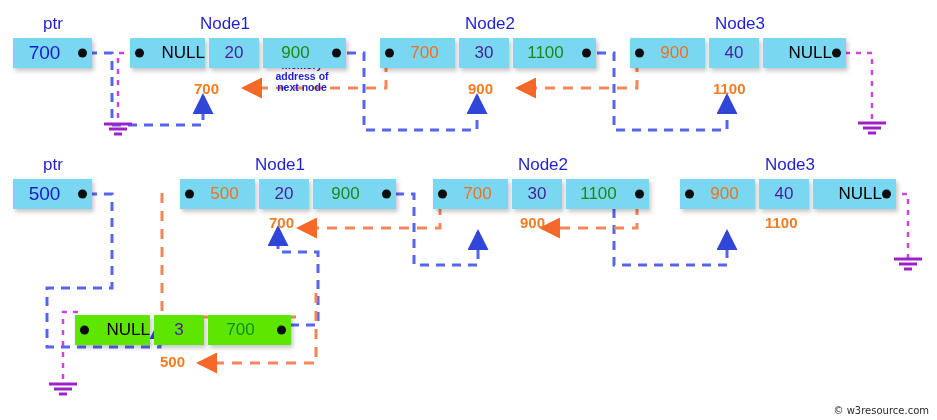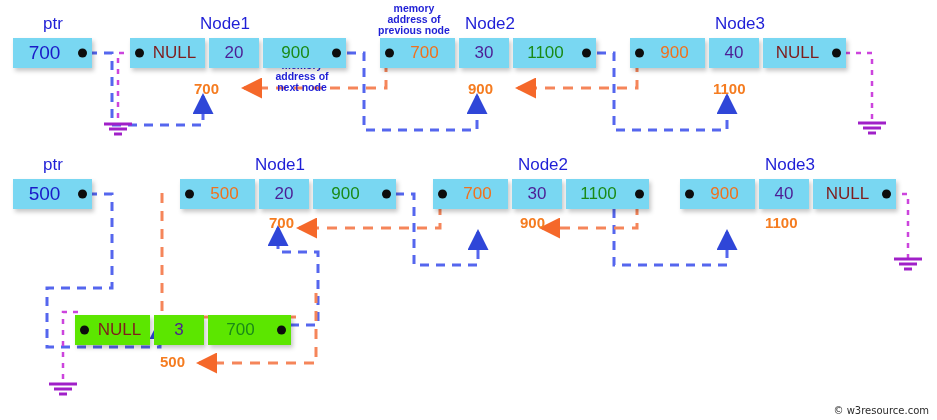--- a/index.html
+++ b/index.html
@@ -11,21 +11,21 @@
   .node{position:absolute;display:flex;border-radius:4px;
         filter:drop-shadow(2px 3px 2px rgba(0,0,0,.22));}
   .cell{background:#79d7f2;display:flex;align-items:center;justify-content:center;
         height:30px;box-sizing:border-box;position:relative;font-size:17px;}
   .node .cell + .cell{margin-left:4px;}
   .node.green .cell{background:#5ce600;}
 
   .cell.addr{color:#f0711e;}
   .cell.addr-next{color:#1a8a17;}
   .cell.data{color:#4c1d95;}
-  .cell.null{color:#7f1d1d;}
+  .cell.null{color:#000000;justify-content:flex-end;}
   .cell.ptrval{color:#1a1ac8;font-size:19px;}
 
   
   .dot{width:9px;height:9px;border-radius:50%;background:#0d0d0d;position:absolute;top:50%;
        transform:translateY(-50%);}
   .dot.left{left:5px;}
   .dot.right{right:5px;}
 
   
   .lbl{position:absolute;color:#1f1fd6;font-size:15px;text-align:center;white-space:nowrap;}
@@ -146,21 +146,20 @@
       <span style="margin-left:14px;">NULL</span>
     </div>
     <div class="cell data" style="width:50px;">20</div>
     <div class="cell addr-next" style="width:83px;">
       <span style="margin-right:18px;">900</span>
       <span class="dot right"></span>
     </div>
   </div>
   <div class="addrlbl" style="left:194px;top:80px;">700</div>
 
-  <div class="lbl small" style="left:374px;top:3px;width:80px;">memory address of previous node</div>
   <div class="lbl title" style="left:455px;top:14px;width:70px;">Node2</div>
 
   <div class="node" style="left:380px;top:38px;">
     <div class="cell addr" style="width:75px;">
       <span class="dot left"></span>
       <span style="margin-left:14px;">700</span>
     </div>
     <div class="cell data" style="width:50px;">30</div>
     <div class="cell addr-next" style="width:83px;">
       <span style="margin-right:18px;">1100</span>

